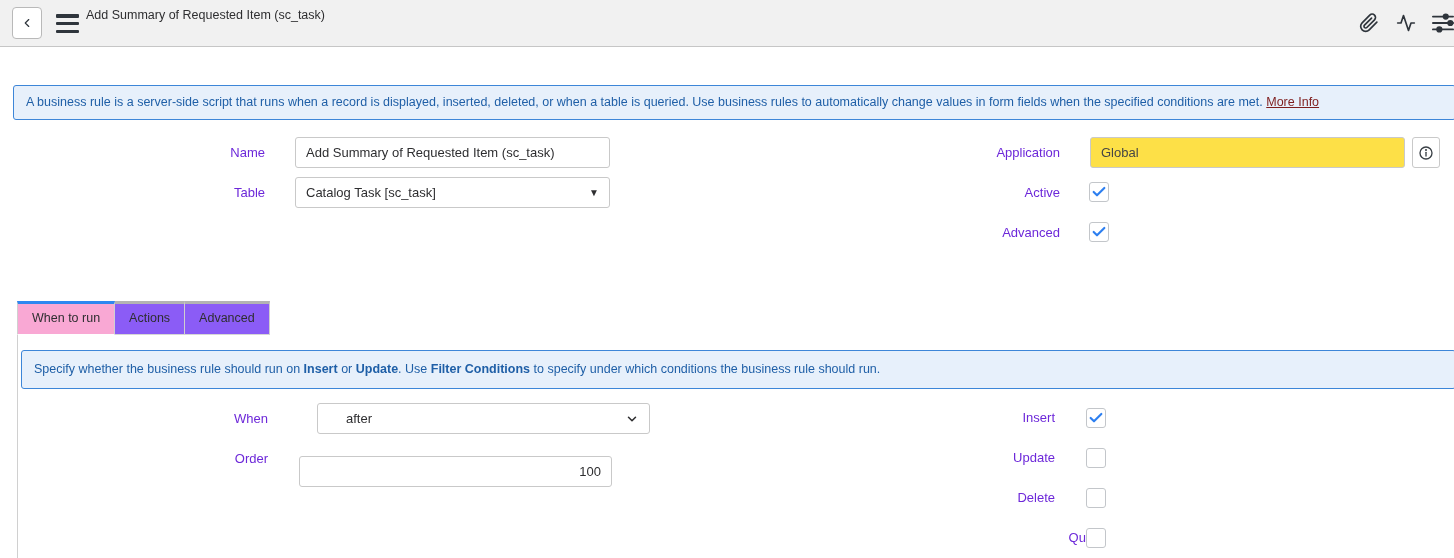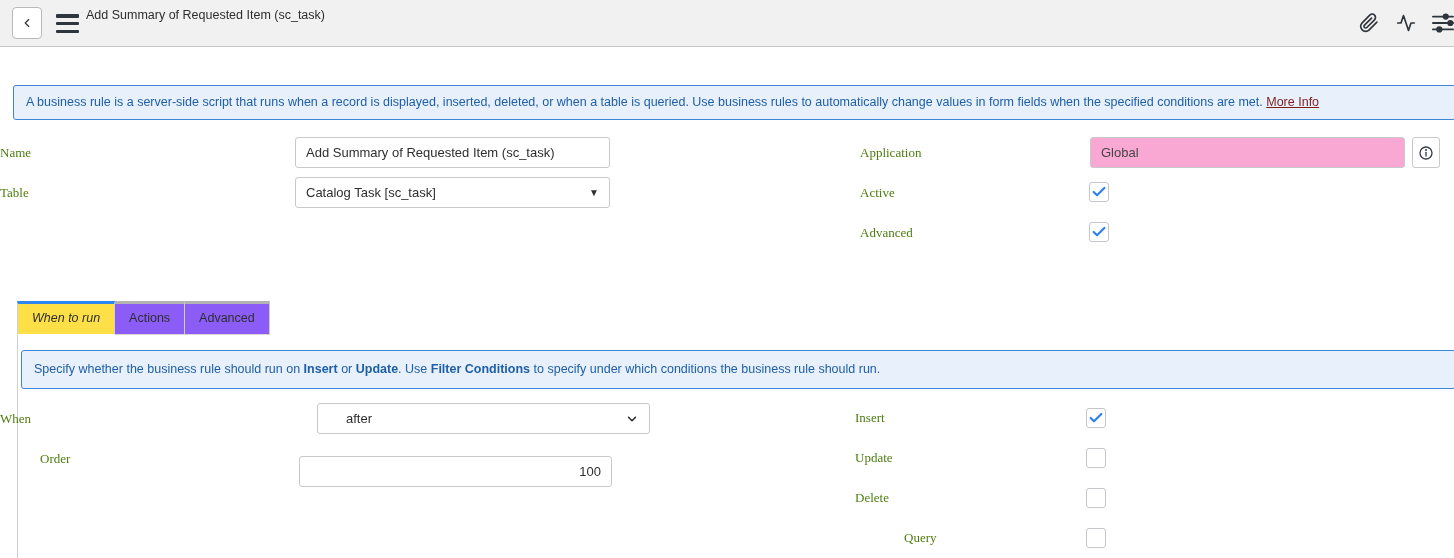--- a/index.html
+++ b/index.html
@@ -25,49 +25,49 @@
   
   .banner { position:absolute; background:#e7f0fb; border:1px solid #3d86d8;
             border-radius:3px; font-size:12.5px; color:#1f5fa7;
             white-space:nowrap; overflow:hidden; }
   .banner b { font-weight:bold; }
   .banner1 { left:13px; top:85px; right:-2px; height:35px; line-height:33px; padding:0 12px; }
   .banner2 { left:21px; top:350px; right:-2px; height:39px; line-height:37px; padding:0 12px; }
   .more-info { color:#7f1d1d; text-decoration:underline; cursor:pointer; }
 
   
-  .flabel { position:absolute; font-size:13px; color:#4d7c0f;font-family:Liberation Serif, serif; }
+  .flabel { position:absolute; font-size:13px; text-align:right; color:#6d28d9; }
   .finput { position:absolute; height:31px; border:1px solid #c9c9c9; border-radius:3px;
             background:#fff; font-family:"Liberation Sans",sans-serif;
             font-size:13px; color:#2e2e30; padding:0 10px; }
   input.finput { outline:none; }
-  .finput.disabled { background:#f9a8d4; color:#454545; }
+  .finput.disabled { background:#fde047; color:#454545; }
   .selbox { display:flex; align-items:center; cursor:pointer; position:absolute;
             height:31px; border:1px solid #c9c9c9; border-radius:3px; background:#fff;
             font-size:13px; padding:0 10px; }
   .selbox .caret { margin-left:auto; font-size:10px; color:#2e2e30; }
   .info-btn { position:absolute; left:1412px; top:137px; width:28px; height:31px;
               background:#fff; border:1px solid #c9c9c9; border-radius:3px;
               display:flex; align-items:center; justify-content:center; cursor:pointer; }
 
   .checkbox { position:absolute; width:20px; height:20px; background:#fff;
               border:1px solid #c3c6ca; border-radius:3px; cursor:pointer;
               display:flex; align-items:center; justify-content:center; }
   .checkbox svg { display:none; }
   .checkbox.checked svg { display:block; }
 
   
   .tabstrip { position:absolute; left:17px; top:301px; display:flex; }
   .tab { height:34px; line-height:29px; padding:0 14px; font-size:12.5px;
          background:#8b5cf6; border-top:3px solid #b3b3b3;
          border-right:1px solid #cfcfcf; border-bottom:1px solid #d6d6d6;
          cursor:pointer; color:#2e2e30; }
-  .tab.active { background:#fde047; border-top:3px solid #2e87f0;
+  .tab.active { background:#f9a8d4; border-top:3px solid #2e87f0;
                 border-left:1px solid #d0d0d0; border-right:1px solid #d0d0d0;
-                border-bottom:1px solid #fff;font-style:italic; }
+                border-bottom:1px solid #fff; }
   .panel-line { position:absolute; left:17px; top:301px; bottom:0; width:1px; background:#d0d0d0; }
 </style>
 </head>
 <body>
 
 <div class="header">
   <div class="back-btn">
     <svg class="ico" width="14" height="14" viewBox="0 0 24 24">
         <polyline points="15 18 9 12 15 6"></polyline>
       </svg>

